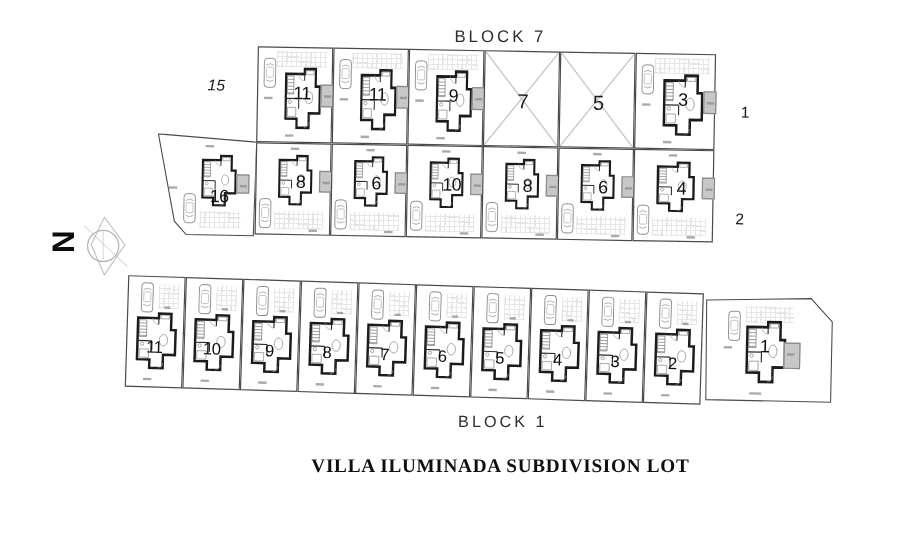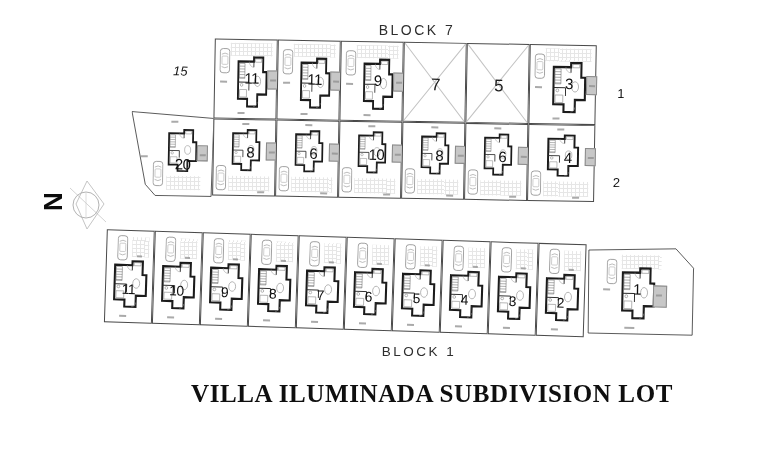--- a/index.html
+++ b/index.html
@@ -3,22 +3,22 @@
 <meta charset="utf-8">
 <style>
   html,body{margin:0;padding:0;background:#fff;}
   body{width:768px;height:466px;overflow:hidden;font-family:"Liberation Sans",sans-serif;}
   #canvas{position:relative;width:768px;height:466px;background:#fff;}
   #canvas *{box-sizing:border-box;}
   .blk-label{position:absolute;transform:translateX(-50%);font-size:14px;letter-spacing:2.5px;color:#2e2e2e;white-space:nowrap;}
   #b8label{left:417px;top:22px;}
   #b9label{left:419px;top:344px;font-size:13.5px;}
   #maintitle{position:absolute;left:417px;top:380px;transform:translateX(-50%);
-    font-family:"Liberation Serif",serif;font-weight:bold;font-size:25px;letter-spacing:.6px;
-    color:#0f0f0f;white-space:nowrap;margin-left:15px;}
+    font-family:"Liberation Serif",serif;font-weight:bold;font-size:16px;letter-spacing:.6px;
+    color:#0f0f0f;white-space:nowrap;}
   #block8{position:absolute;left:130px;top:28px;width:515px;height:195px;transform:rotate(1deg);transform-origin:0 0;}
   #block9{position:absolute;left:98px;top:224px;width:500px;height:110px;transform:rotate(1.8deg);transform-origin:0 0;}
   #lot1b9{position:absolute;left:588px;top:246px;width:108px;height:90px;transform:rotate(1.2deg);transform-origin:0 0;}
   .lot{position:absolute;border:0.5px solid #4a4a4a;overflow:visible;background:#fff;}
   .nolot{position:absolute;overflow:visible;}
   .num{position:absolute;transform:translate(-50%,-50%);font-size:15px;color:#101010;letter-spacing:-.5px;white-space:nowrap;}
   .num.big{font-size:17px;color:#1f1f1f;}
   .num.b9{font-size:14px;}
   .float-num{position:absolute;font-size:13px;color:#161616;transform:translate(-50%,-50%);}
   .car,.house,.vx,.bnd{position:absolute;display:block;}
@@ -178,21 +178,21 @@
   <rect x="0.8" y="0.8" width="10.4" height="26.4" rx="3.2" fill="#fff" stroke="#8f8f8f" stroke-width="0.9"></rect>
   <path d="M2.5,7 Q6,4.5 9.5,7" stroke="#9a9a9a" fill="none" stroke-width="0.7"></path>
   <path d="M2.5,20.5 Q6,23 9.5,20.5" stroke="#9a9a9a" fill="none" stroke-width="0.7"></path>
   <rect x="2.8" y="9" width="6.4" height="9" rx="1" fill="none" stroke="#b5b5b5" stroke-width="0.7"></rect>
   </svg>
         <div class="patio" style="left:66px;top:33px;width:11px;height:16px">
           <i class="smudge"></i>
         </div>
         <i class="smudge" style="left:40px;top:9px;width:7px"></i>
         <i class="smudge" style="left:10px;top:44px;width:7px"></i>
-        <span class="num " style="left:52px;top:52px">20</span>
+        <span class="num " style="left:52px;top:52px">16</span>
       </div>
       <div class="lot" style="left:85px;top:89px;width:63px;height:77px">
         <div class="hatch" style="left:15px;top:56px;width:41px;height:15px"></div>
         <svg class="house" style="left:16px;top:8px" width="32" height="46" viewBox="0 0 44 60" preserveAspectRatio="none">
   <path d="M4,7 H24 V2.5 H36 V18 H40.5 V42 H29 V55 H16 V47 H4 Z" fill="#fff" stroke="#1b1b1b" stroke-width="2.4"></path>
   <rect x="5.5" y="9" width="7" height="16" fill="none" stroke="#666" stroke-width="0.6"></rect>
   <path d="M5.5,12 h7 M5.5,15 h7 M5.5,18 h7 M5.5,21 h7 M5.5,24 h7" stroke="#666" stroke-width="0.6"></path>
   <path d="M4,29 H18 M18,29 V38 M24,7 V13 M29,42 V47" stroke="#2a2a2a" stroke-width="1.1" fill="none"></path>
   <ellipse cx="29" cy="28" rx="4" ry="5.5" fill="none" stroke="#8a8a8a" stroke-width="0.7"></ellipse>
   <rect x="6" y="37" width="9" height="8" fill="none" stroke="#8a8a8a" stroke-width="0.7"></rect>

